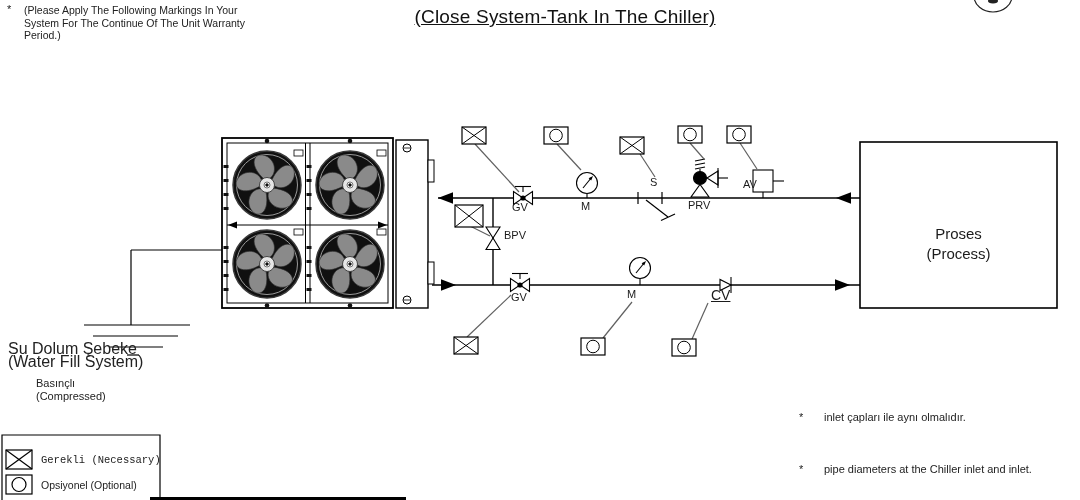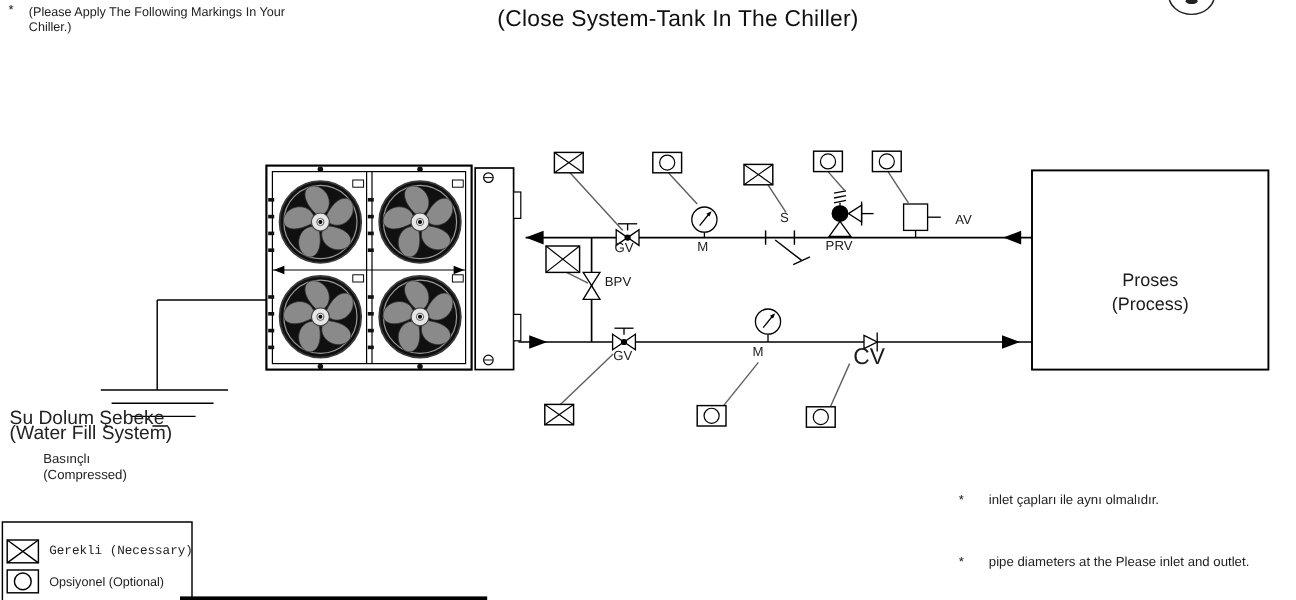--- a/index.html
+++ b/index.html
@@ -3,23 +3,23 @@
 <meta charset="utf-8">
 <style>
   html,body{margin:0;padding:0;background:#fff;}
   .canvas{
     position:relative;width:1080px;height:500px;background:#fff;overflow:hidden;
     font-family:"Liberation Sans", sans-serif;color:#1b1b1b;
   }
   .abs{position:absolute;}
   svg{position:absolute;left:0;top:0;}
   .small-note{font-size:10.5px;line-height:12.5px;color:#222;}
-  .title{font-size:19px;color:#111;letter-spacing:0.2px;}
+  .title{font-size:19px;color:#111;letter-spacing:0.2px;text-decoration:underline;}
   .lbl{font-size:11px;color:#1b1b1b;white-space:nowrap;}
-  .lbl-cv{font-size:19px;}
+  .lbl-cv{font-size:14px;text-decoration:underline;}
   .process-text{font-size:15px;line-height:20px;text-align:center;color:#1b1b1b;}
   .legend-text{font-size:10.5px;color:#222;white-space:nowrap;}
   .note-block{font-size:11px;line-height:13.5px;color:#222;white-space:nowrap;}
   .star{font-size:11px;color:#222;}
 </style>
 </head>
 <body>
 
 <div class="canvas">
 
@@ -242,30 +242,31 @@
         <circle cx="19" cy="484.5" r="7"></circle>
       </g>
     </g>
 
     <rect x="150" y="497" width="256" height="3" fill="#000"></rect>
   </svg>
 
   <span class="abs star" style="left:7px;top:3px;">*</span>
   <div class="abs small-note" style="left:24px;top:4px;">
     <div>(Please Apply The Following Markings In Your</div>
-    <div>Chiller.)</div>
+    <div>System For The Continue Of The Unit Warranty</div>
+    <div>Period.)</div>
   </div>
 
   <div class="abs title" style="left:395px;top:6px;width:340px;text-align:center;">(Close System-Tank In The Chiller)</div>
 
   <span class="abs lbl" style="left:512px;top:201px;">GV</span>
   <span class="abs lbl" style="left:581px;top:200px;">M</span>
   <span class="abs lbl" style="left:650px;top:176px;">S</span>
   <span class="abs lbl" style="left:688px;top:199px;">PRV</span>
-  <span class="abs lbl" style="left:793px;top:170px;width:20px;height:28px;display:flex;align-items:center;justify-content:center;">AV</span>
+  <span class="abs lbl" style="left:740px;top:170px;width:20px;height:28px;display:flex;align-items:center;justify-content:center;">AV</span>
   <span class="abs lbl" style="left:504px;top:229px;">BPV</span>
   <span class="abs lbl" style="left:511px;top:291px;">GV</span>
   <span class="abs lbl" style="left:627px;top:288px;">M</span>
   <span class="abs lbl lbl-cv" style="left:711px;top:287px;">CV</span>
 
   <div class="abs process-text" style="left:860px;top:142px;width:197px;height:203px;display:flex;flex-direction:column;align-items:center;justify-content:center;">
     <div>Proses</div>
     <div>(Process)</div>
   </div>
 
@@ -280,16 +281,16 @@
 
   <span class="abs legend-text" style="left:41px;top:454px;font-family:Liberation Mono, monospace;">Gerekli (Necessary)</span>
   <span class="abs legend-text" style="left:41px;top:479px;">Opsiyonel (Optional)</span>
 
   <span class="abs star" style="left:799px;top:411px;">*</span>
   <div class="abs note-block" style="left:824px;top:411px;">
     <div>inlet çapları ile aynı olmalıdır.</div>
   </div>
   <span class="abs star" style="left:799px;top:463px;">*</span>
   <div class="abs note-block" style="left:824px;top:463px;">
-    <div>pipe diameters at the Please inlet and outlet.</div>
+    <div>pipe diameters at the Chiller inlet and inlet.</div>
   </div>
 
 </div>
 
 </body></html>

